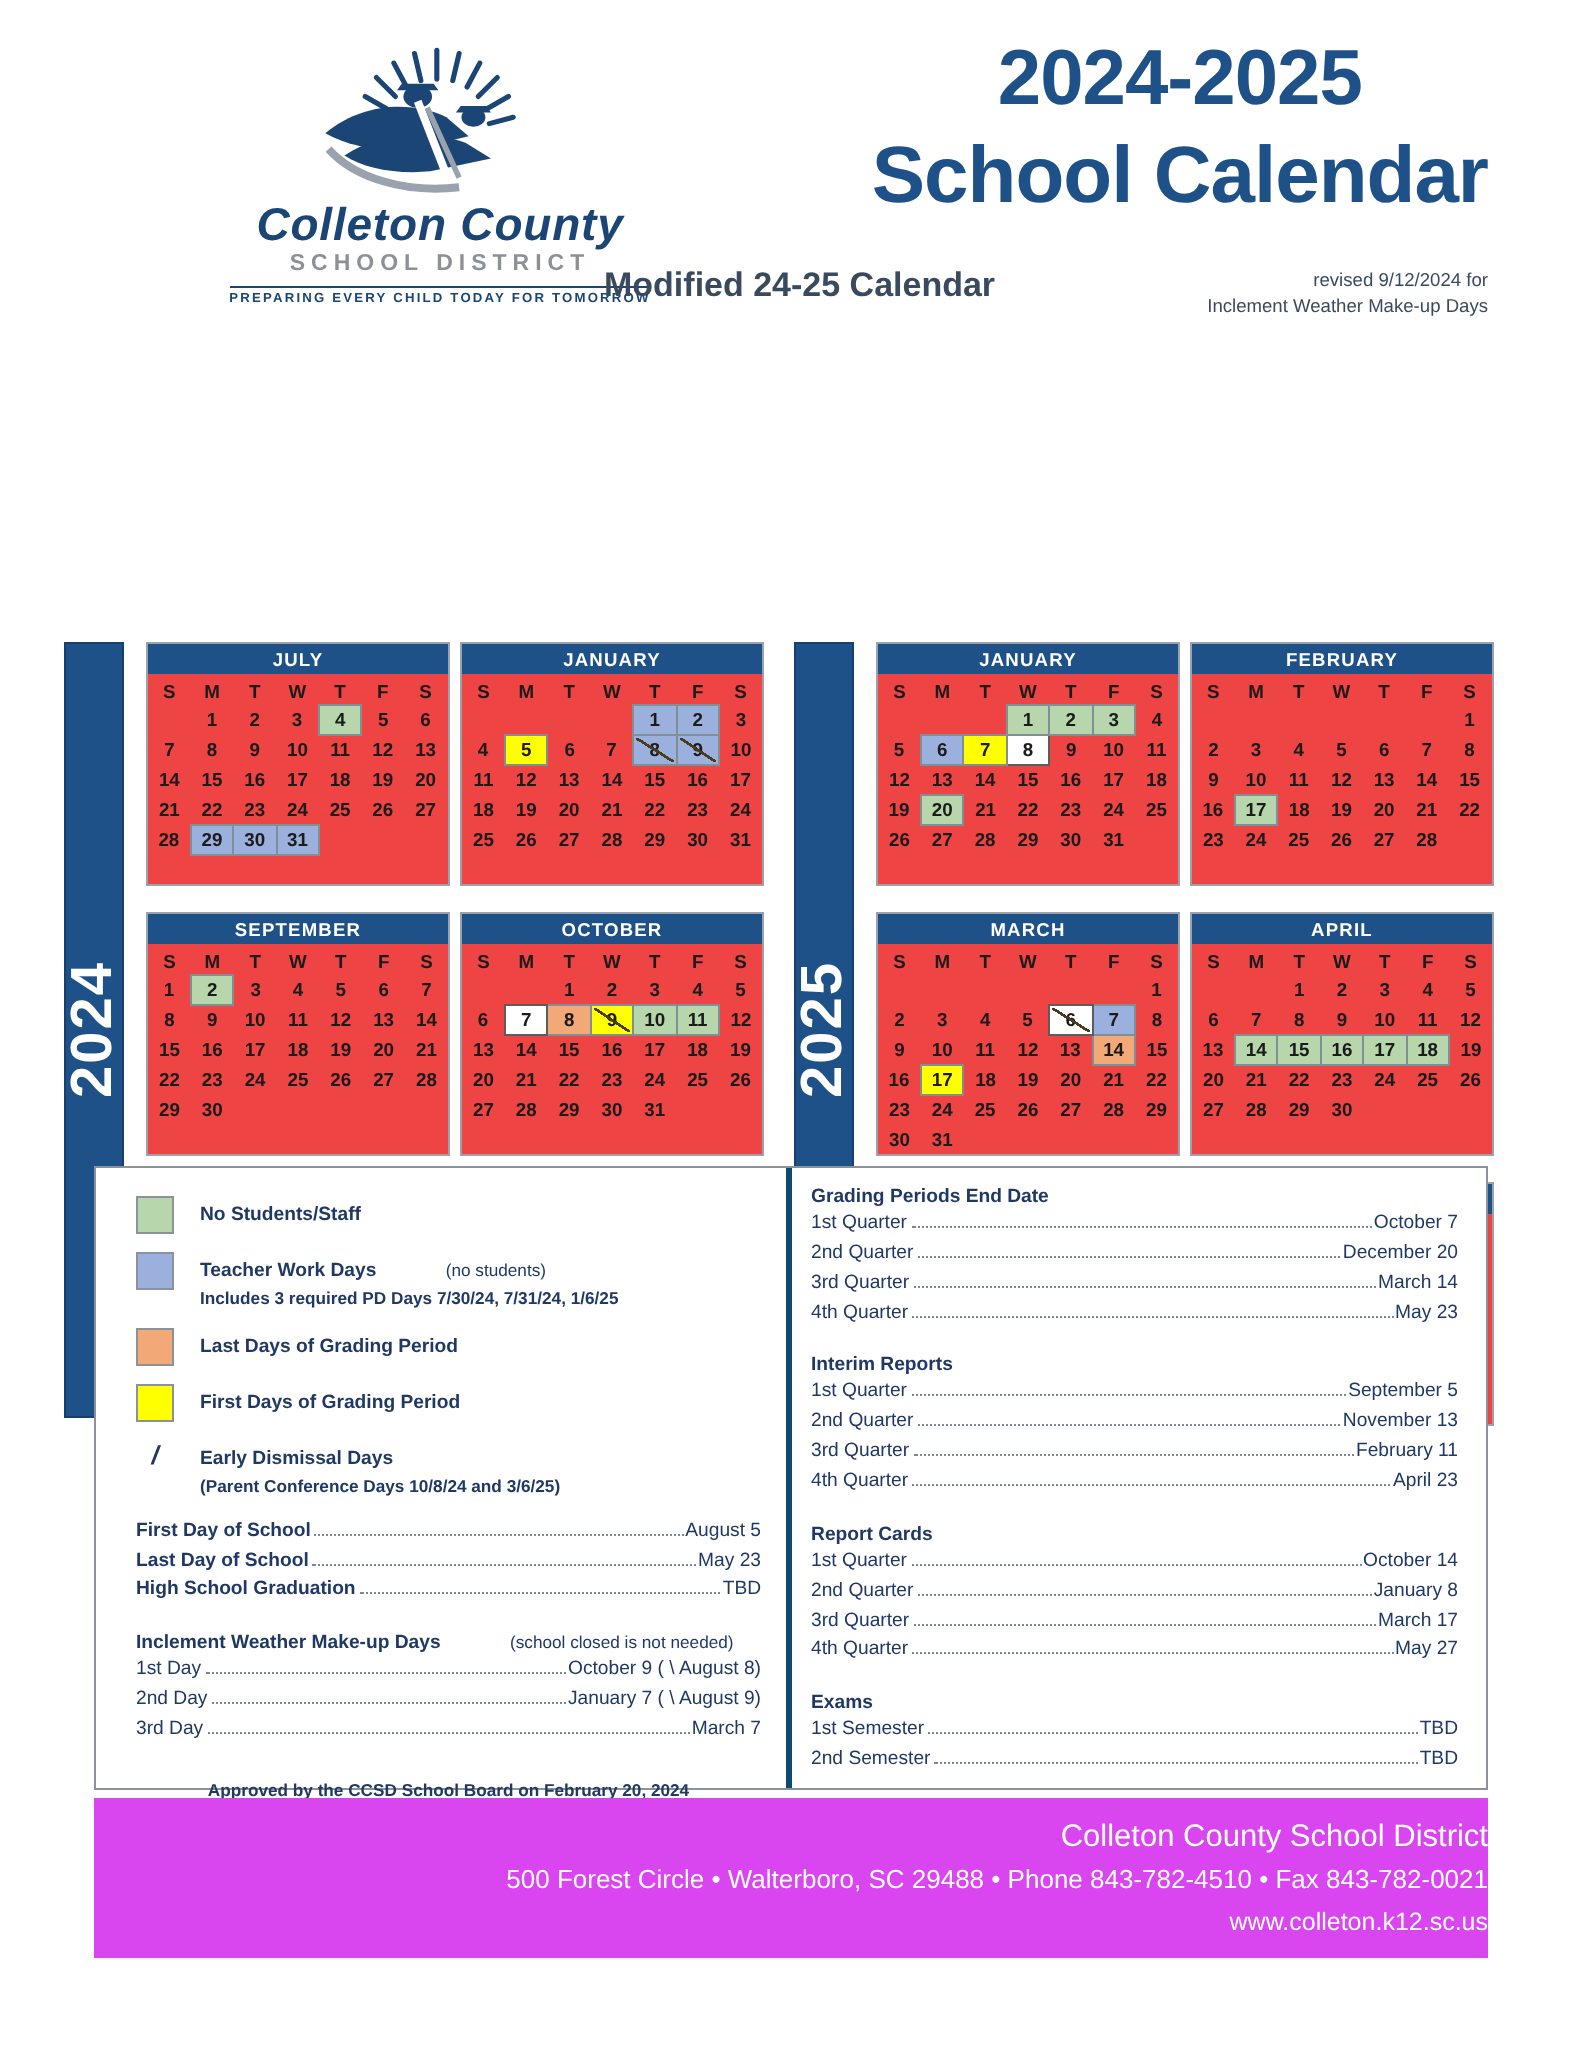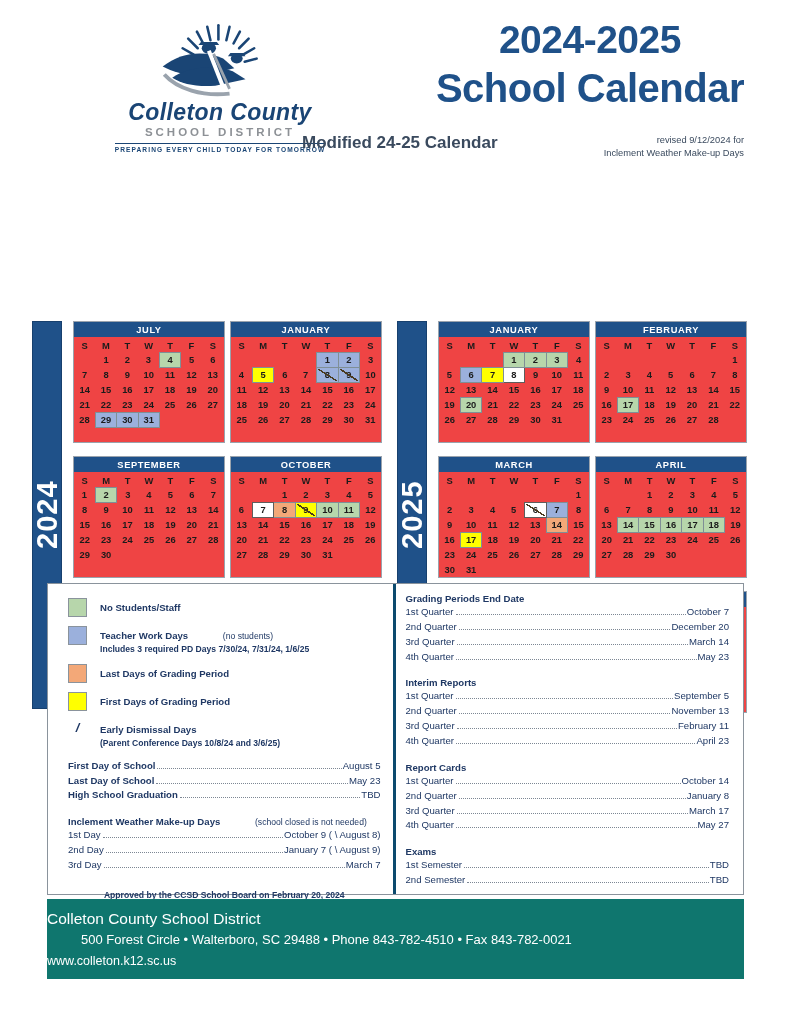--- a/index.html
+++ b/index.html
@@ -84,21 +84,21 @@
   .dotline .lbl { white-space:nowrap; }
   .dotline .dots { flex:1; border-bottom:1.3px dotted #7d8794; margin:0 1px 2.5px 2px; min-width:8px; }
   .dotline .val { white-space:nowrap; }
   .bold { font-weight:bold; }
   .sec-head { font-size:9.6px; font-weight:bold; color:#1f3864; margin-bottom:1px; }
   .gap { height:13px; }
   #approved { text-align:center; font-size:8.6px; font-weight:bold; color:#1f3864; margin-top:17px; }
 
   
   #footer { position:absolute; left:47px; top:899px; width:697px; height:80px;
-            background:#0f766e; color:#fff; text-align:left; padding-top:8px; }
+            background:#d946ef; color:#fff; text-align:right; padding-top:8px; }
   #f1 { font-size:15.5px; line-height:1.5; }
   #f2 { font-size:13px; line-height:1.6;padding-left:34px; }
   #f3 { font-size:12.5px; line-height:1.6; }
   #f4 { font-size:7.2px; font-weight:bold; line-height:1.6; margin-top:2px; }
 </style>
 </head>
 <body>
 
 <div id="header">
 

